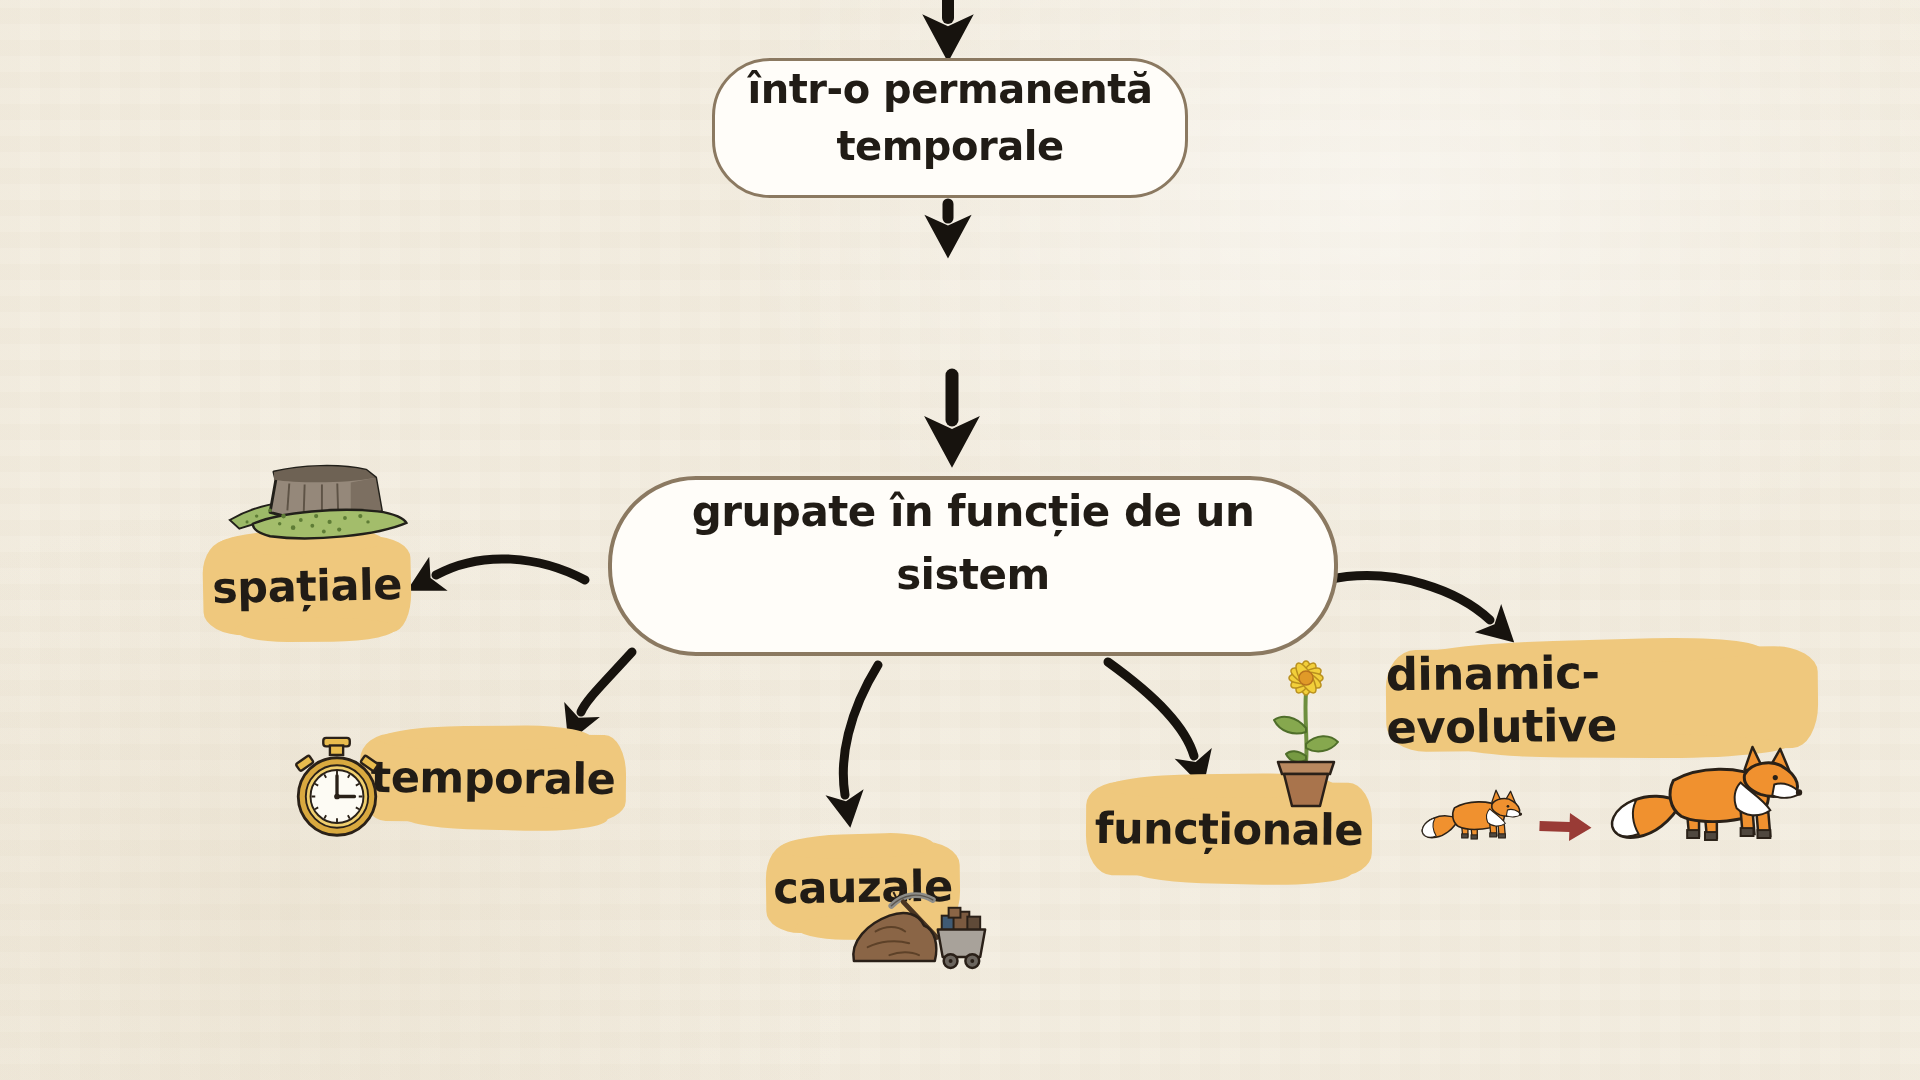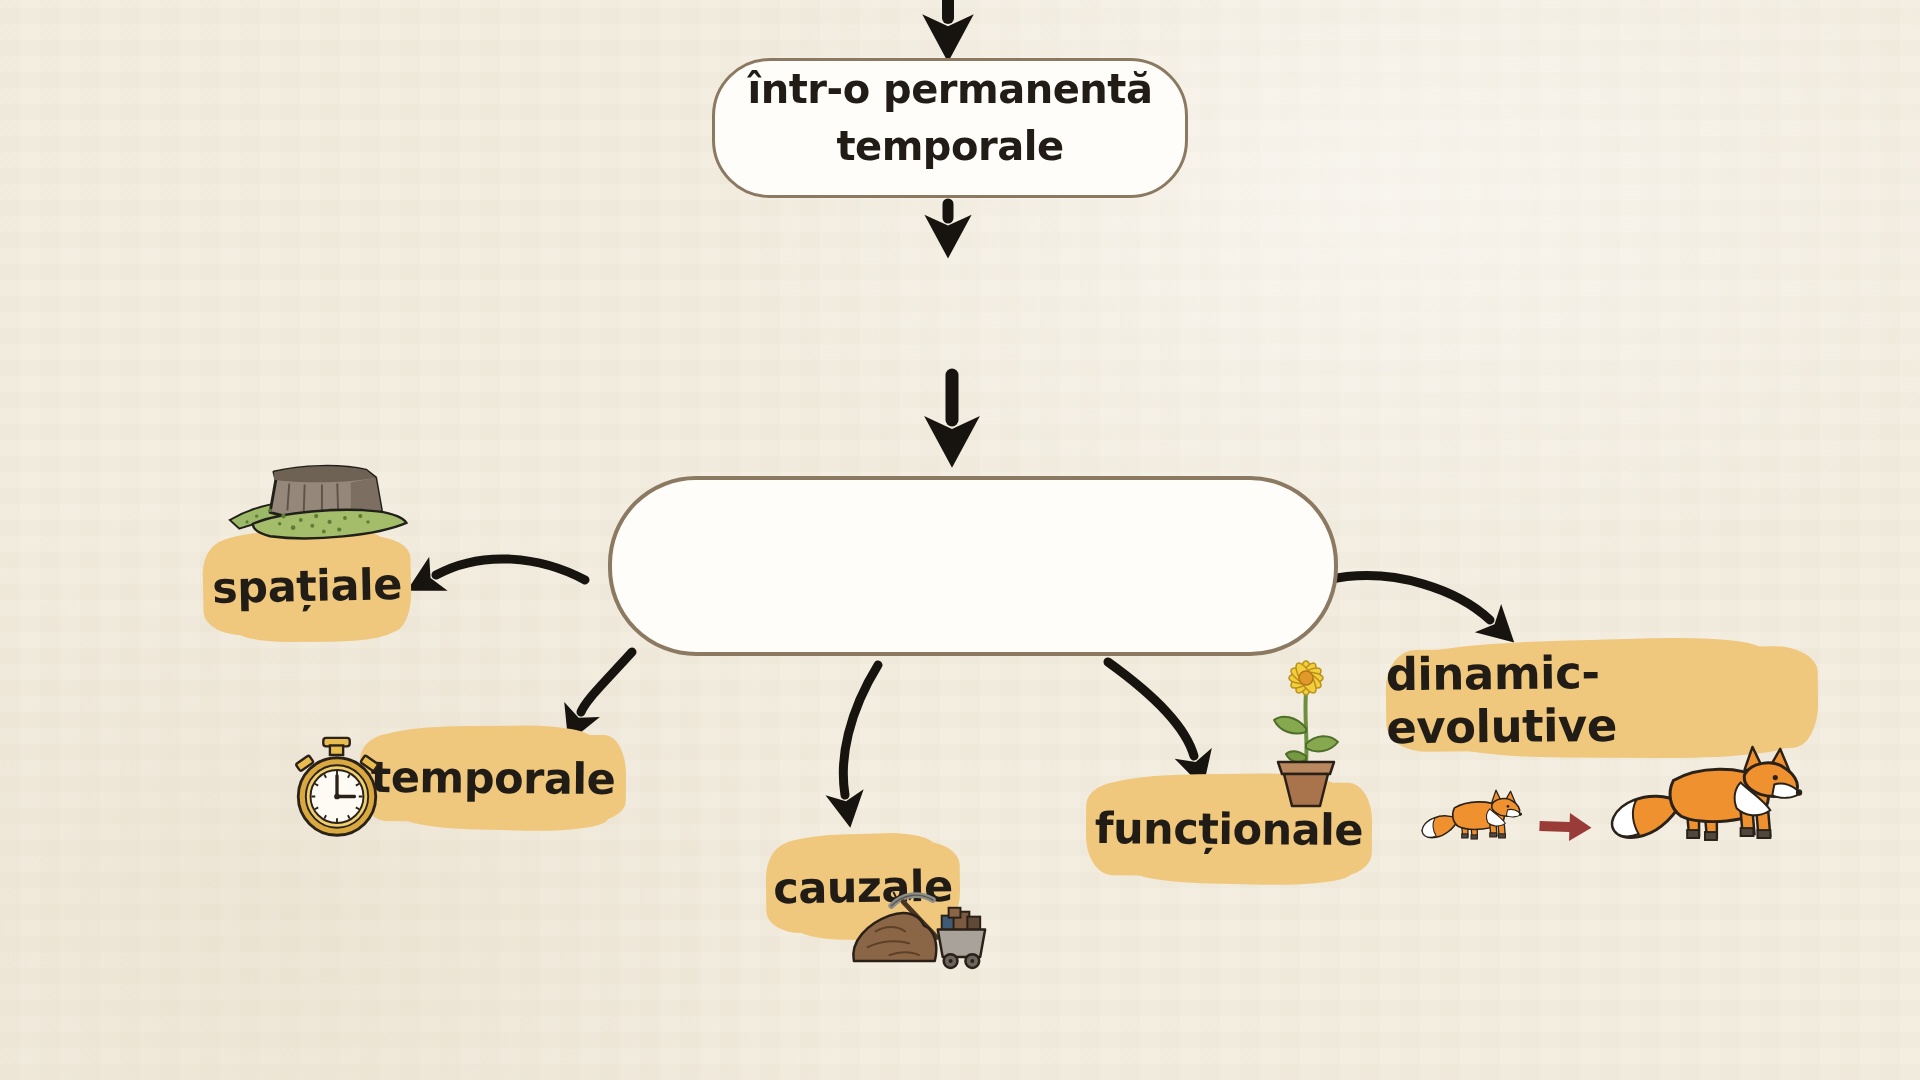--- a/index.html
+++ b/index.html
@@ -85,20 +85,21 @@
       <path d="M1108,662 C1158,698 1186,728 1194,756" stroke-width="9" marker-end="url(#ah)"></path>
       <path d="M1327,580 C1395,565 1460,592 1490,620" stroke-width="9" marker-end="url(#ah)"></path>
     </g>
   </svg>
 
   <div class="fbox" id="box1">
     <span>într-o permanentă</span>
     <span>temporale</span>
   </div>
   <div class="fbox" id="box3">
+    <span>grupate în funcție de un sistem</span>
   </div>
 
   <div class="blob" id="blob-spatiale">
     <span>spațiale</span>
   </div>
   <div class="blob" id="blob-temporale">
     <span>temporale</span>
   </div>
   <div class="blob" id="blob-cauzale">
     <span>cauzale</span>

